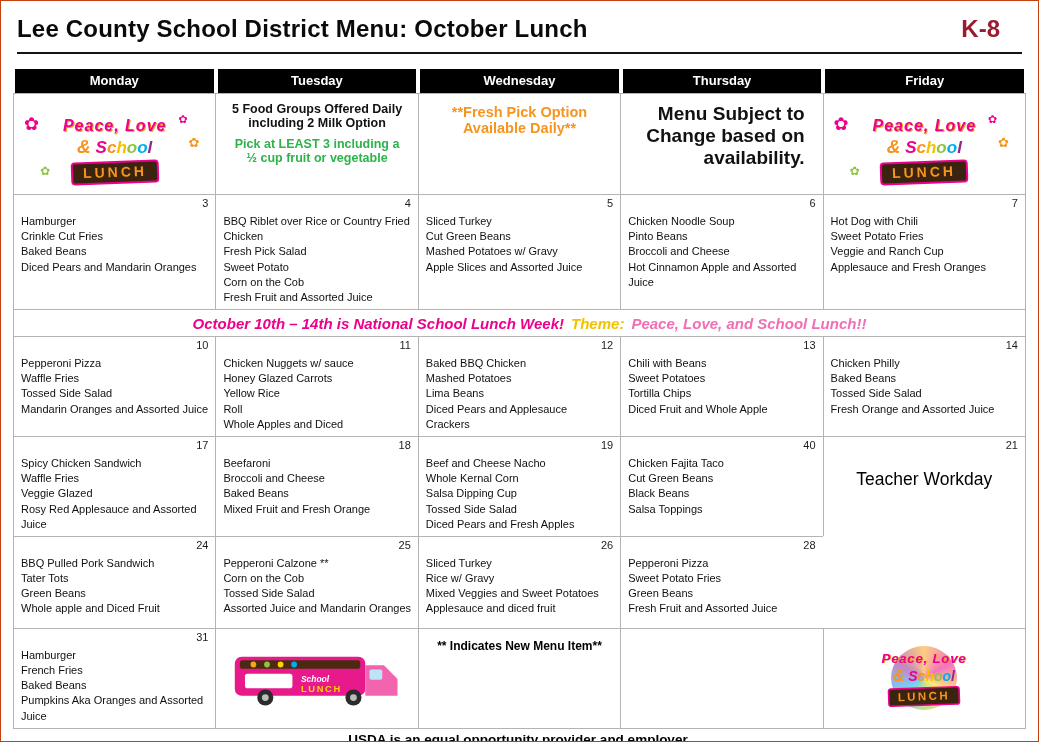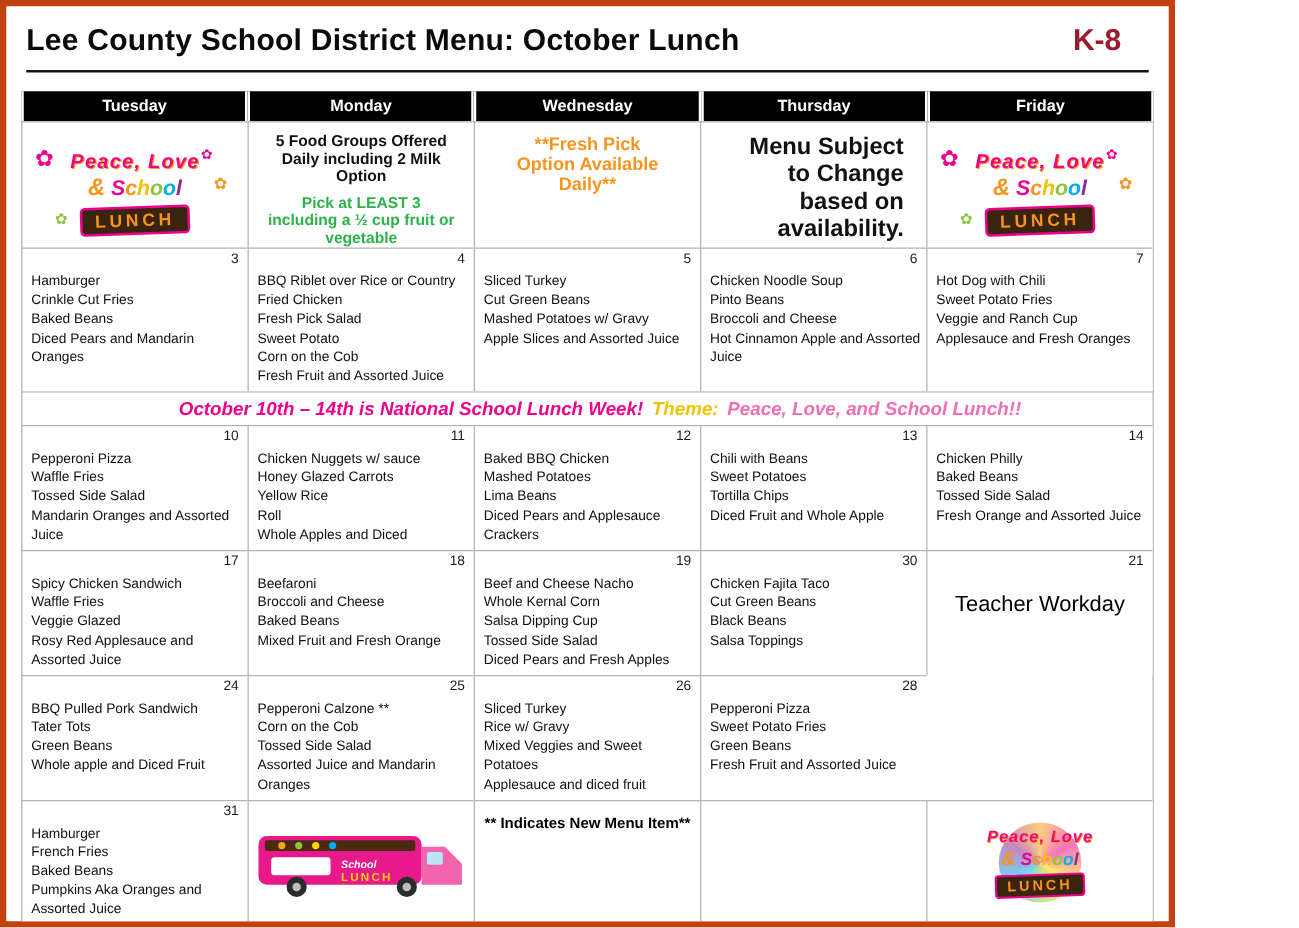--- a/index.html
+++ b/index.html
@@ -1,18 +1,18 @@
 <!DOCTYPE html>
 <html lang="en"><head>
 <meta charset="utf-8">
 <style>
   * { margin:0; padding:0; box-sizing:border-box; }
   html,body { background:#ffffff; }
   body { font-family:"Liberation Sans","DejaVu Sans",sans-serif; }
-  .page { width:940px; height:742px; background:#fff; border:5px solid #c2410c; overflow:hidden; position:relative; }
+  .page { width:1039px; height:742px; background:#fff; border:1px solid #c2410c; overflow:hidden; position:relative; }
 
   
   .hdr { display:flex; justify-content:space-between; align-items:flex-end;
          margin:14px 16px 0; padding-bottom:9px; border-bottom:2px solid #141414; }
   .title { font-size:24px; font-weight:bold; color:#0a0a0a; letter-spacing:.2px; }
   .grade { font-size:24px; font-weight:bold; color:#9B1C31; padding-right:22px; }
 
   
   .cal { margin:15px 12px 0; }
   .row { display:grid; grid-template-columns:repeat(5,1fr); }
@@ -82,22 +82,22 @@
 <div class="page">
 
   <div class="hdr">
     <div class="title">Lee County School District Menu: October Lunch</div>
     <div class="grade">K-8</div>
   </div>
 
   <div class="cal">
 
     <div class="row day-row">
+        <div class="dh">Monday</div>
         <div class="dh">Tuesday</div>
-        <div class="dh">Monday</div>
         <div class="dh">Wednesday</div>
         <div class="dh">Thursday</div>
         <div class="dh">Friday</div>
       </div>
 
     <div class="row bordered info-row">
       <div class="cell center-cell">
   <div class="logo">
     <span class="fl f1">✿</span>
     <span class="fl f2">✿</span>
@@ -258,21 +258,21 @@
           <div class="date">19</div>
           <ul class="items">
             <li>Beef and Cheese Nacho</li>
             <li>Whole Kernal Corn</li>
             <li>Salsa Dipping Cup</li>
             <li>Tossed Side Salad</li>
             <li>Diced Pears and Fresh Apples</li>
           </ul>
         </div>
         <div class="cell">
-          <div class="date">30</div>
+          <div class="date">40</div>
           <ul class="items">
             <li>Chicken Fajita Taco</li>
             <li>Cut Green Beans</li>
             <li>Black Beans</li>
             <li>Salsa Toppings</li>
           </ul>
         </div>
         <div class="cell">
           <div class="date">21</div>
           <div class="special-text">Teacher Workday</div>

